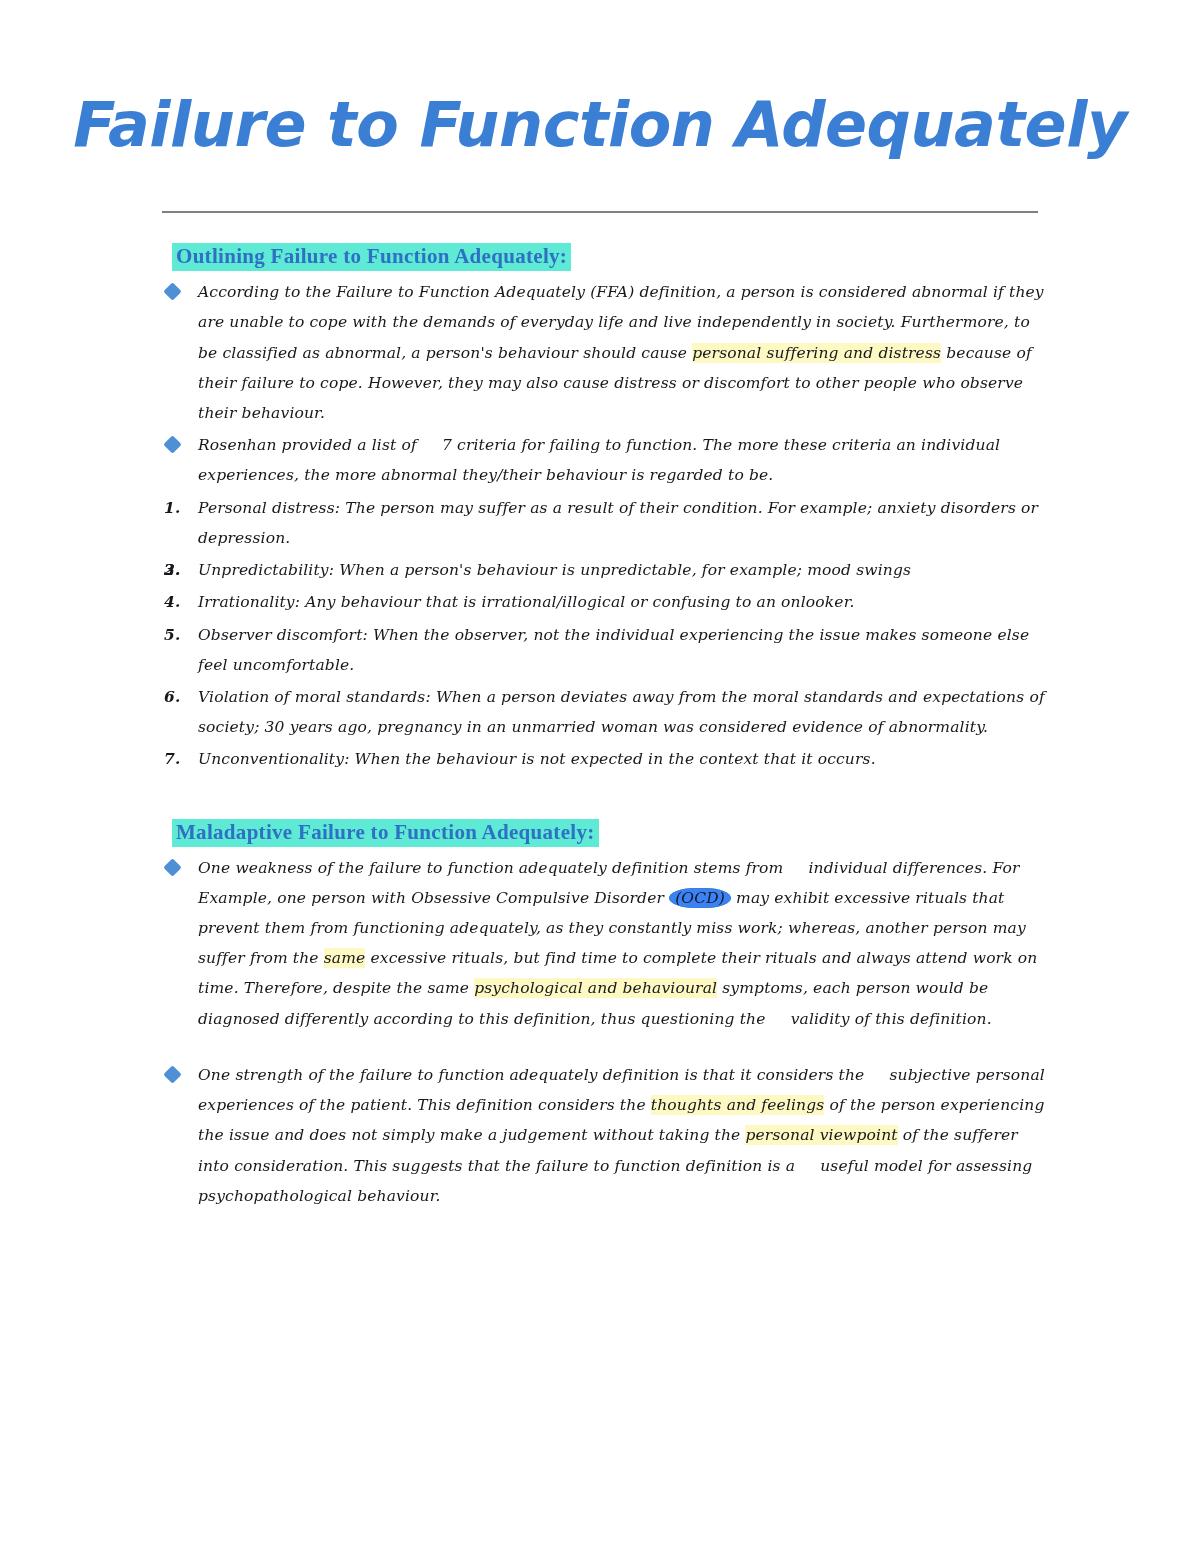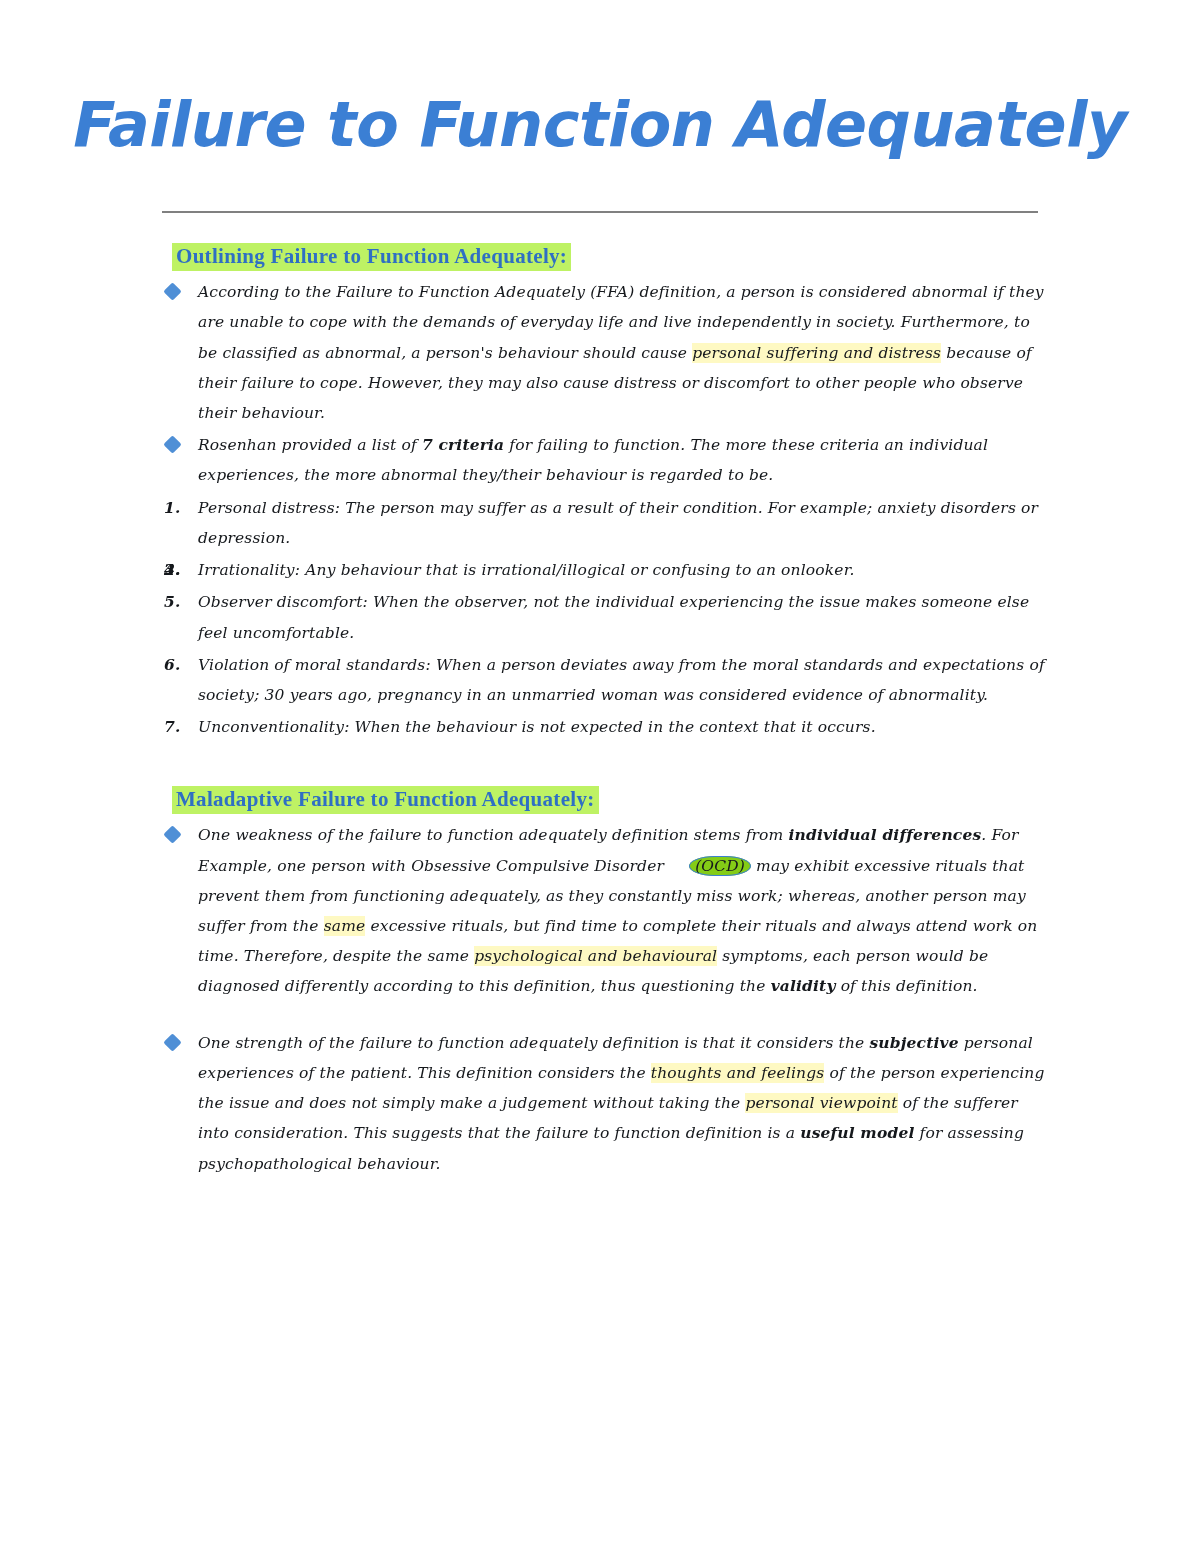--- a/index.html
+++ b/index.html
@@ -40,21 +40,21 @@
   }
   .content {
     padding: 0 150px 0 150px;
     margin-top: 30px;
   }
   .section-heading {
     font-family: "Liberation Serif", serif;
     font-size: 21px;
     font-weight: bold;
     color: #2f6fc4;
-    background: #bef264;
+    background: #5eead4;
     display: inline-block;
     padding: 1px 4px 2px 4px;
     margin: 0 0 6px 22px;
     letter-spacing: 0.3px;
   }
   .hand {
     font-family: "DejaVu Serif", serif;
     font-style: italic;
     font-size: 15.5px;
     color: #15181c;
@@ -96,28 +96,28 @@
     font-style: italic;
     font-weight: bold;
     font-size: 15.5px;
     color: #15181c;
   }
   .hl {
     background: #fef9c3;
     padding: 1px 0;
   }
   .bold {
-    font-weight: bold;
+    font-weight: normal;
+    margin-left: 20px;
   }
   .circled {
     border: 1.6px solid #3b7fd4;
     border-radius: 50% / 60%;
     padding: 0 5px;
-    background: #84cc16;
-    margin-left: 20px;
+    background: #3b82f6;
   }
   .eval-block {
     margin-top: 28px;
   }
   .eval-block li.bullet-item {
     margin-bottom: 26px;
   }
   .spacer-sm { height: 14px; }
 </style>
 </head>
@@ -147,20 +147,21 @@
       <ol class="numbered">
         <li class="num-item hand">
           <span class="num">1.</span>
           <span>Personal distress: The person may suffer as a result of their condition. For example; anxiety disorders or depression.</span>
         </li>
         <li class="num-item hand">
           <span class="num">2.</span>
         </li>
         <li class="num-item hand">
           <span class="num">3.</span>
+          <span>Unpredictability: When a person's behaviour is unpredictable, for example; mood swings</span>
         </li>
         <li class="num-item hand">
           <span class="num">4.</span>
           <span>Irrationality: Any behaviour that is irrational/illogical or confusing to an onlooker.</span>
         </li>
         <li class="num-item hand">
           <span class="num">5.</span>
           <span>Observer discomfort: When the observer, not the individual experiencing the issue makes someone else feel uncomfortable.</span>
         </li>
         <li class="num-item hand">

